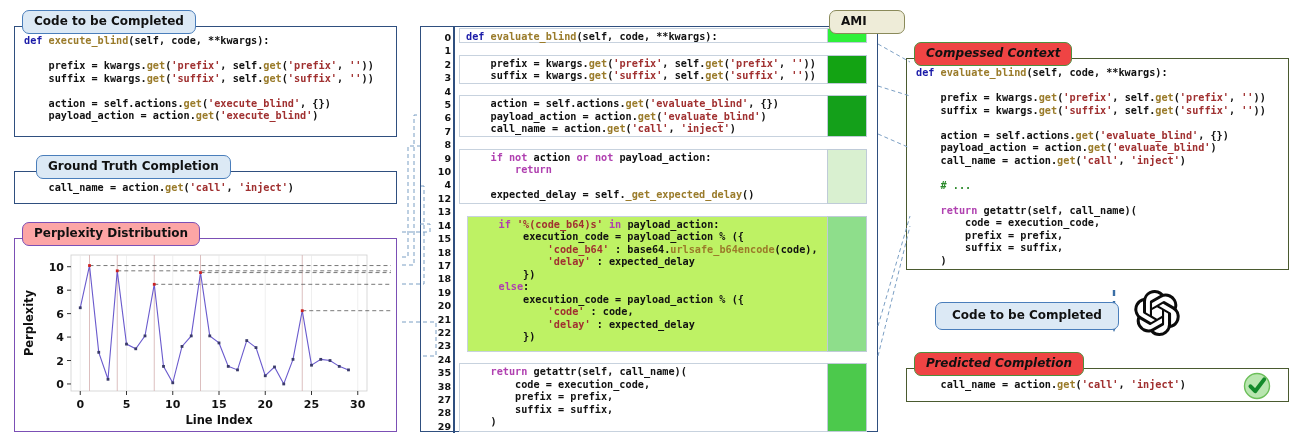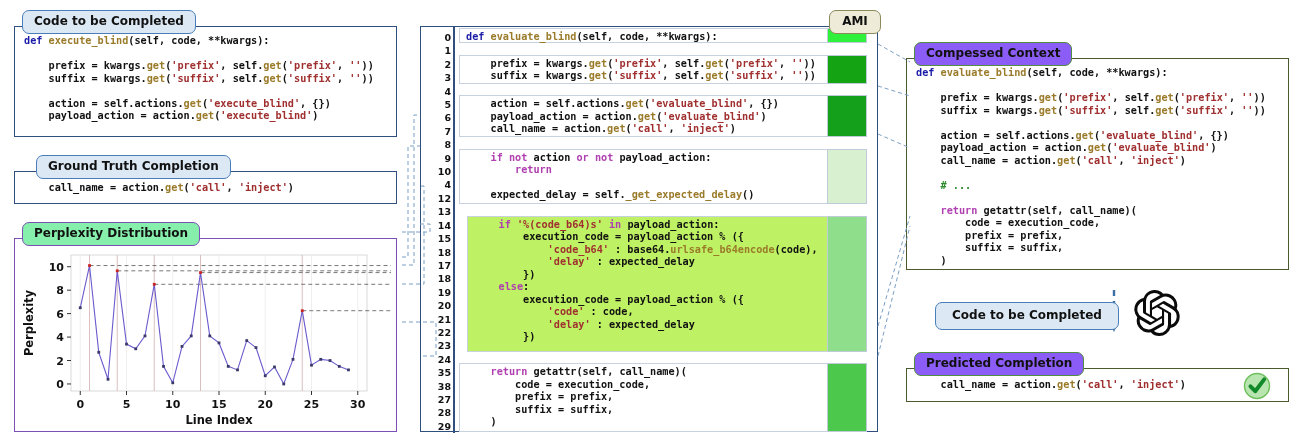--- a/index.html
+++ b/index.html
@@ -7,23 +7,23 @@
        -webkit-font-smoothing:antialiased;}
   #root{position:relative;width:1295px;height:440px;overflow:hidden;}
   .panel-tab{position:absolute;box-sizing:border-box;
        font-size:12px;font-weight:bold;color:#111;
        padding:3px 11px 4px 11px;border-radius:7px 7px 7px 7px;
        white-space:nowrap;z-index:6;line-height:15px;}
   .panel-box{position:absolute;box-sizing:border-box;background:#fff;}
 
   .tab-blue{background:#dce9f5;border:1.3px solid #4a7ebb;}
   .box-blue{border:1.4px solid #2f4f7f;}
-  .tab-purple{background:#86efac;border:1.3px solid #7b4fb5;}
+  .tab-purple{background:#fca5a5;border:1.3px solid #7b4fb5;}
   .box-purple{border:1.5px solid #7b4fb5;}
-  .tab-green{background:#8b5cf6;border:1.3px solid #4f8f3f;}
+  .tab-green{background:#ef4444;border:1.3px solid #4f8f3f;font-style:italic;}
   .box-green{border:1.4px solid #4a5a2f;}
   .tab-olive{background:#eeecd8;border:1.3px solid #8a8a5a;}
 
   
   .code{font-family:"DejaVu Sans Mono",monospace;font-size:10.2px;
         line-height:12.5px;white-space:pre;font-weight:bold;color:#111;}
   .kw{color:#1a1aa8;}      
   .kw2{color:#b040b0;}     
   .fn{color:#9a7b2a;}      
   .str{color:#a03030;}     
@@ -134,21 +134,21 @@
         <text x="250.25" y="169" text-anchor="middle" font-size="11" font-family="DejaVu Sans, sans-serif" font-weight="bold" fill="#111">20</text>
         <line x1="296.5" y1="152" x2="296.5" y2="156" stroke="#333" stroke-width="1"></line>
         <text x="296.5" y="169" text-anchor="middle" font-size="11" font-family="DejaVu Sans, sans-serif" font-weight="bold" fill="#111">25</text>
         <line x1="342.75" y1="152" x2="342.75" y2="156" stroke="#333" stroke-width="1"></line>
         <text x="342.75" y="169" text-anchor="middle" font-size="11" font-family="DejaVu Sans, sans-serif" font-weight="bold" fill="#111">30</text>
         <text x="204" y="185" text-anchor="middle" font-size="11.5" font-family="DejaVu Sans, sans-serif" font-weight="bold" fill="#111">Line Index</text>
         <text x="18" y="84" text-anchor="middle" font-size="11.5" font-family="DejaVu Sans, sans-serif" font-weight="bold" fill="#111" transform="rotate(-90 18 84)">Perplexity</text>
       </svg>
   </div>
 
-  <div class="panel-tab tab-olive" style="left:829px;top:10px;width:52px;text-align:center;">AMI</div>
+  <div class="panel-tab tab-olive" style="left:829px;top:10px;width:76px;">AMI</div>
 
   <div class="panel-box box-blue" style="left:420px;top:26px;width:458px;height:406px;">
 
     <div id="gutter" style="position:absolute;left:0px;top:4px;width:30px;
          font-family:'DejaVu Sans',sans-serif;font-size:9.5px;font-weight:bold;
          color:#111;text-align:right;line-height:13.4px;">
         <div>0</div>
         <div>1</div>
         <div>2</div>
         <div>3</div>

